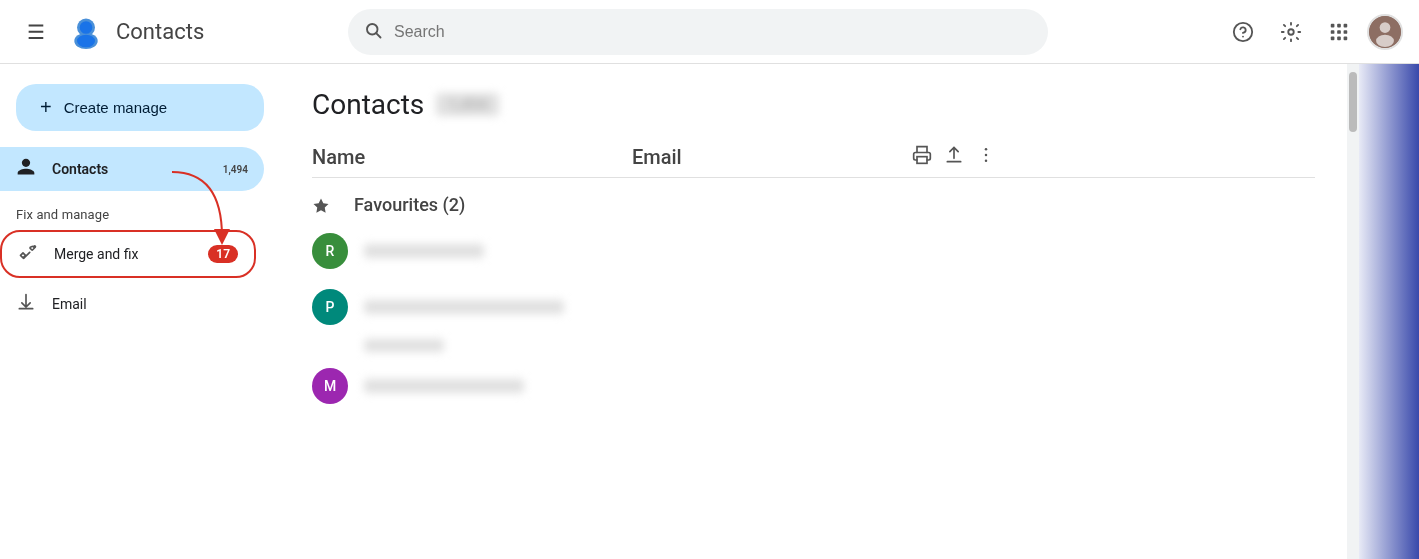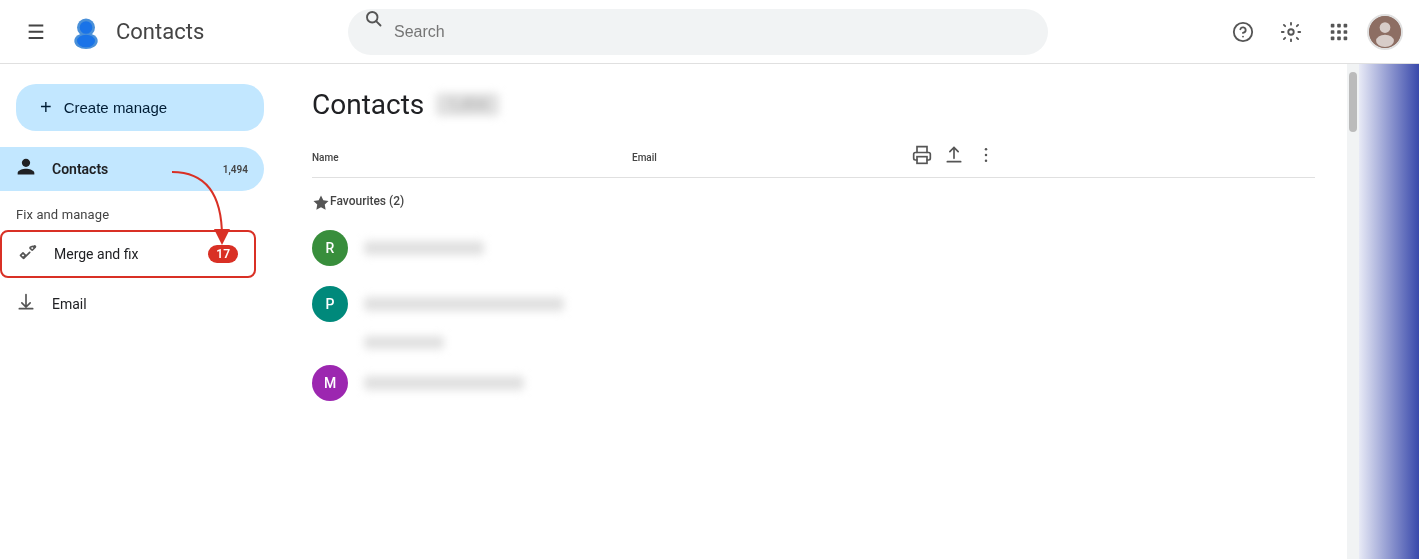--- a/index.html
+++ b/index.html
@@ -38,20 +38,21 @@
       font-size: 22px;
       color: #444;
       font-weight: 400;
     }
     .search-bar {
       flex: 1;
       max-width: 700px;
       background: #f1f3f4;
       border-radius: 24px;
       display: flex;
+      align-items: center;
       padding: 0 16px;
       height: 46px;
       gap: 12px;
     }
     .search-bar input {
       border: none;
       background: transparent;
       font-size: 16px;
       color: #444;
       outline: none;
@@ -171,21 +172,21 @@
       padding: 12px 16px 4px 16px;
       font-size: 13px;
       font-weight: 400;
       color: #444;
       letter-spacing: 0.1px;
     }
 
     
     .merge-fix-item {
       border: 2px solid #d93025;
-      border-radius: 8px;
+      border-radius: 20px;
       margin-right: 24px;
     }
 
     
     .main-content {
       flex: 1;
       background: #fff;
       display: flex;
       flex-direction: column;
       padding: 24px 32px 0 32px;
@@ -213,45 +214,45 @@
       background: #e0e0e0;
       border-radius: 4px;
       padding: 2px 12px;
       filter: blur(4px);
     }
     .table-header {
       display: flex;
       align-items: center;
       padding: 8px 0;
       border-bottom: 1px solid #e0e0e0;
-      font-size: 10px;
+      font-size: 20px;
       color: #444;
       font-weight: 500;
     }
     .col-name { width: 320px; }
     .col-email { width: 280px; }
     .col-phone { flex: 1; }
     .col-actions {
       display: flex;
       gap: 12px;
       align-items: center;
     }
     .action-icon {
       font-size: 18px;
       color: #444;
       cursor: pointer;
     }
 
     
     .contact-section-label {
       display: flex;
-      align-items: flex-start;
-      gap: 0;
+      align-items: flex-end;
+      gap: 24px;
       padding: 16px 0 8px 0;
-      font-size: 12px;
+      font-size: 18px;
       color: #444;
       font-weight: 500;
     }
     .contact-row {
       display: flex;
       align-items: center;
       padding: 10px 0;
       font-size: 14px;
       color: #202124;
       cursor: pointer;

